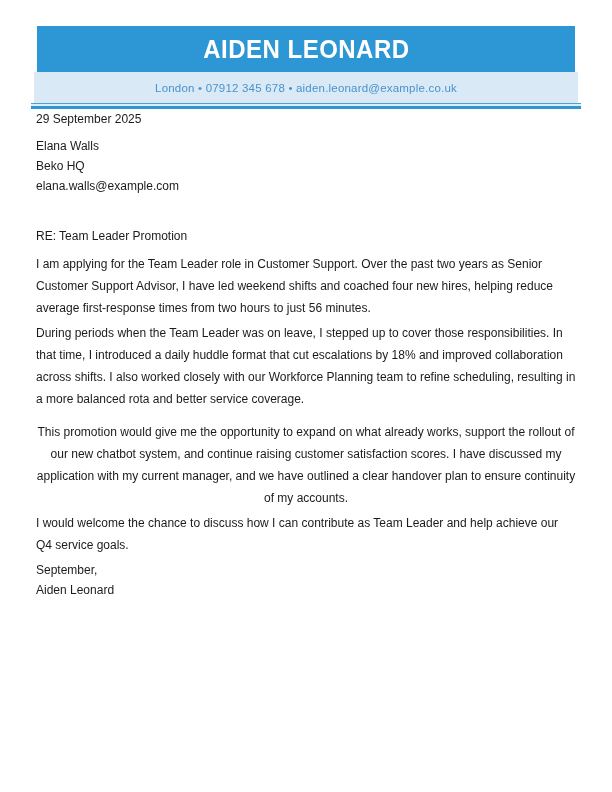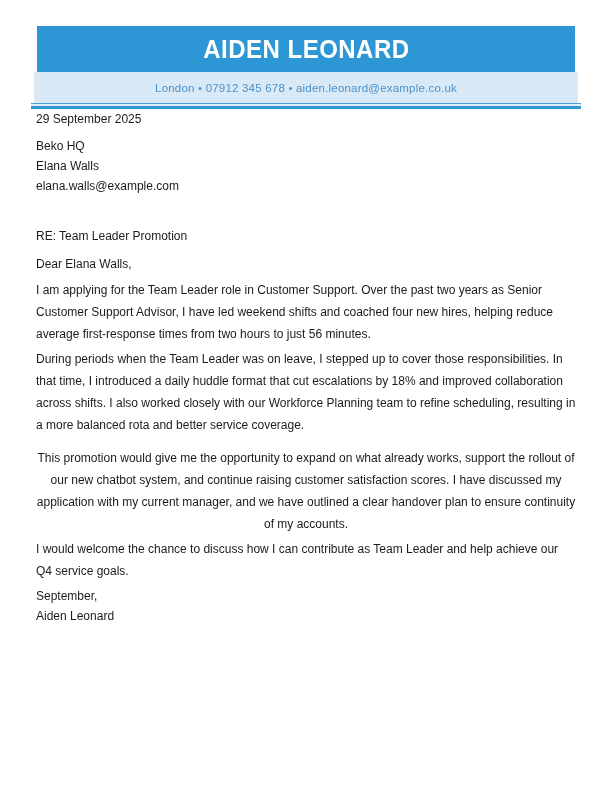--- a/index.html
+++ b/index.html
@@ -96,27 +96,26 @@
     </div>
     <div class="rule-thin"></div>
     <div class="rule-gap"></div>
     <div class="rule-thick"></div>
   </header>
 
   <main class="letter-body">
     <p class="date">29 September 2025</p>
 
     <div class="recipient">
+      <div>Elana Walls</div>
       <div>Beko HQ</div>
-      <div>Elana Walls</div>
       <div>elana.walls@example.com</div>
     </div>
 
     <p class="subject">RE: Team Leader Promotion</p>
-    <p class="salutation">Dear Elana Walls,</p>
 
     <p class="para-1">I am applying for the Team Leader role in Customer Support. Over the past two years as Senior Customer Support Advisor, I have led weekend shifts and coached four new hires, helping reduce average first-response times from two hours to just 56 minutes.</p>
     <p class="para-2">During periods when the Team Leader was on leave, I stepped up to cover those responsibilities. In that time, I introduced a daily huddle format that cut escalations by 18% and improved collaboration across shifts. I also worked closely with our Workforce Planning team to refine scheduling, resulting in a more balanced rota and better service coverage.</p>
     <p class="para-3">This promotion would give me the opportunity to expand on what already works, support the rollout of our new chatbot system, and continue raising customer satisfaction scores. I have discussed my application with my current manager, and we have outlined a clear handover plan to ensure continuity of my accounts.</p>
     <p class="para-4">I would welcome the chance to discuss how I can contribute as Team Leader and help achieve our Q4 service goals.</p>
 
     <div class="closing">
       <div>September,</div>
       <div>Aiden Leonard</div>
     </div>

